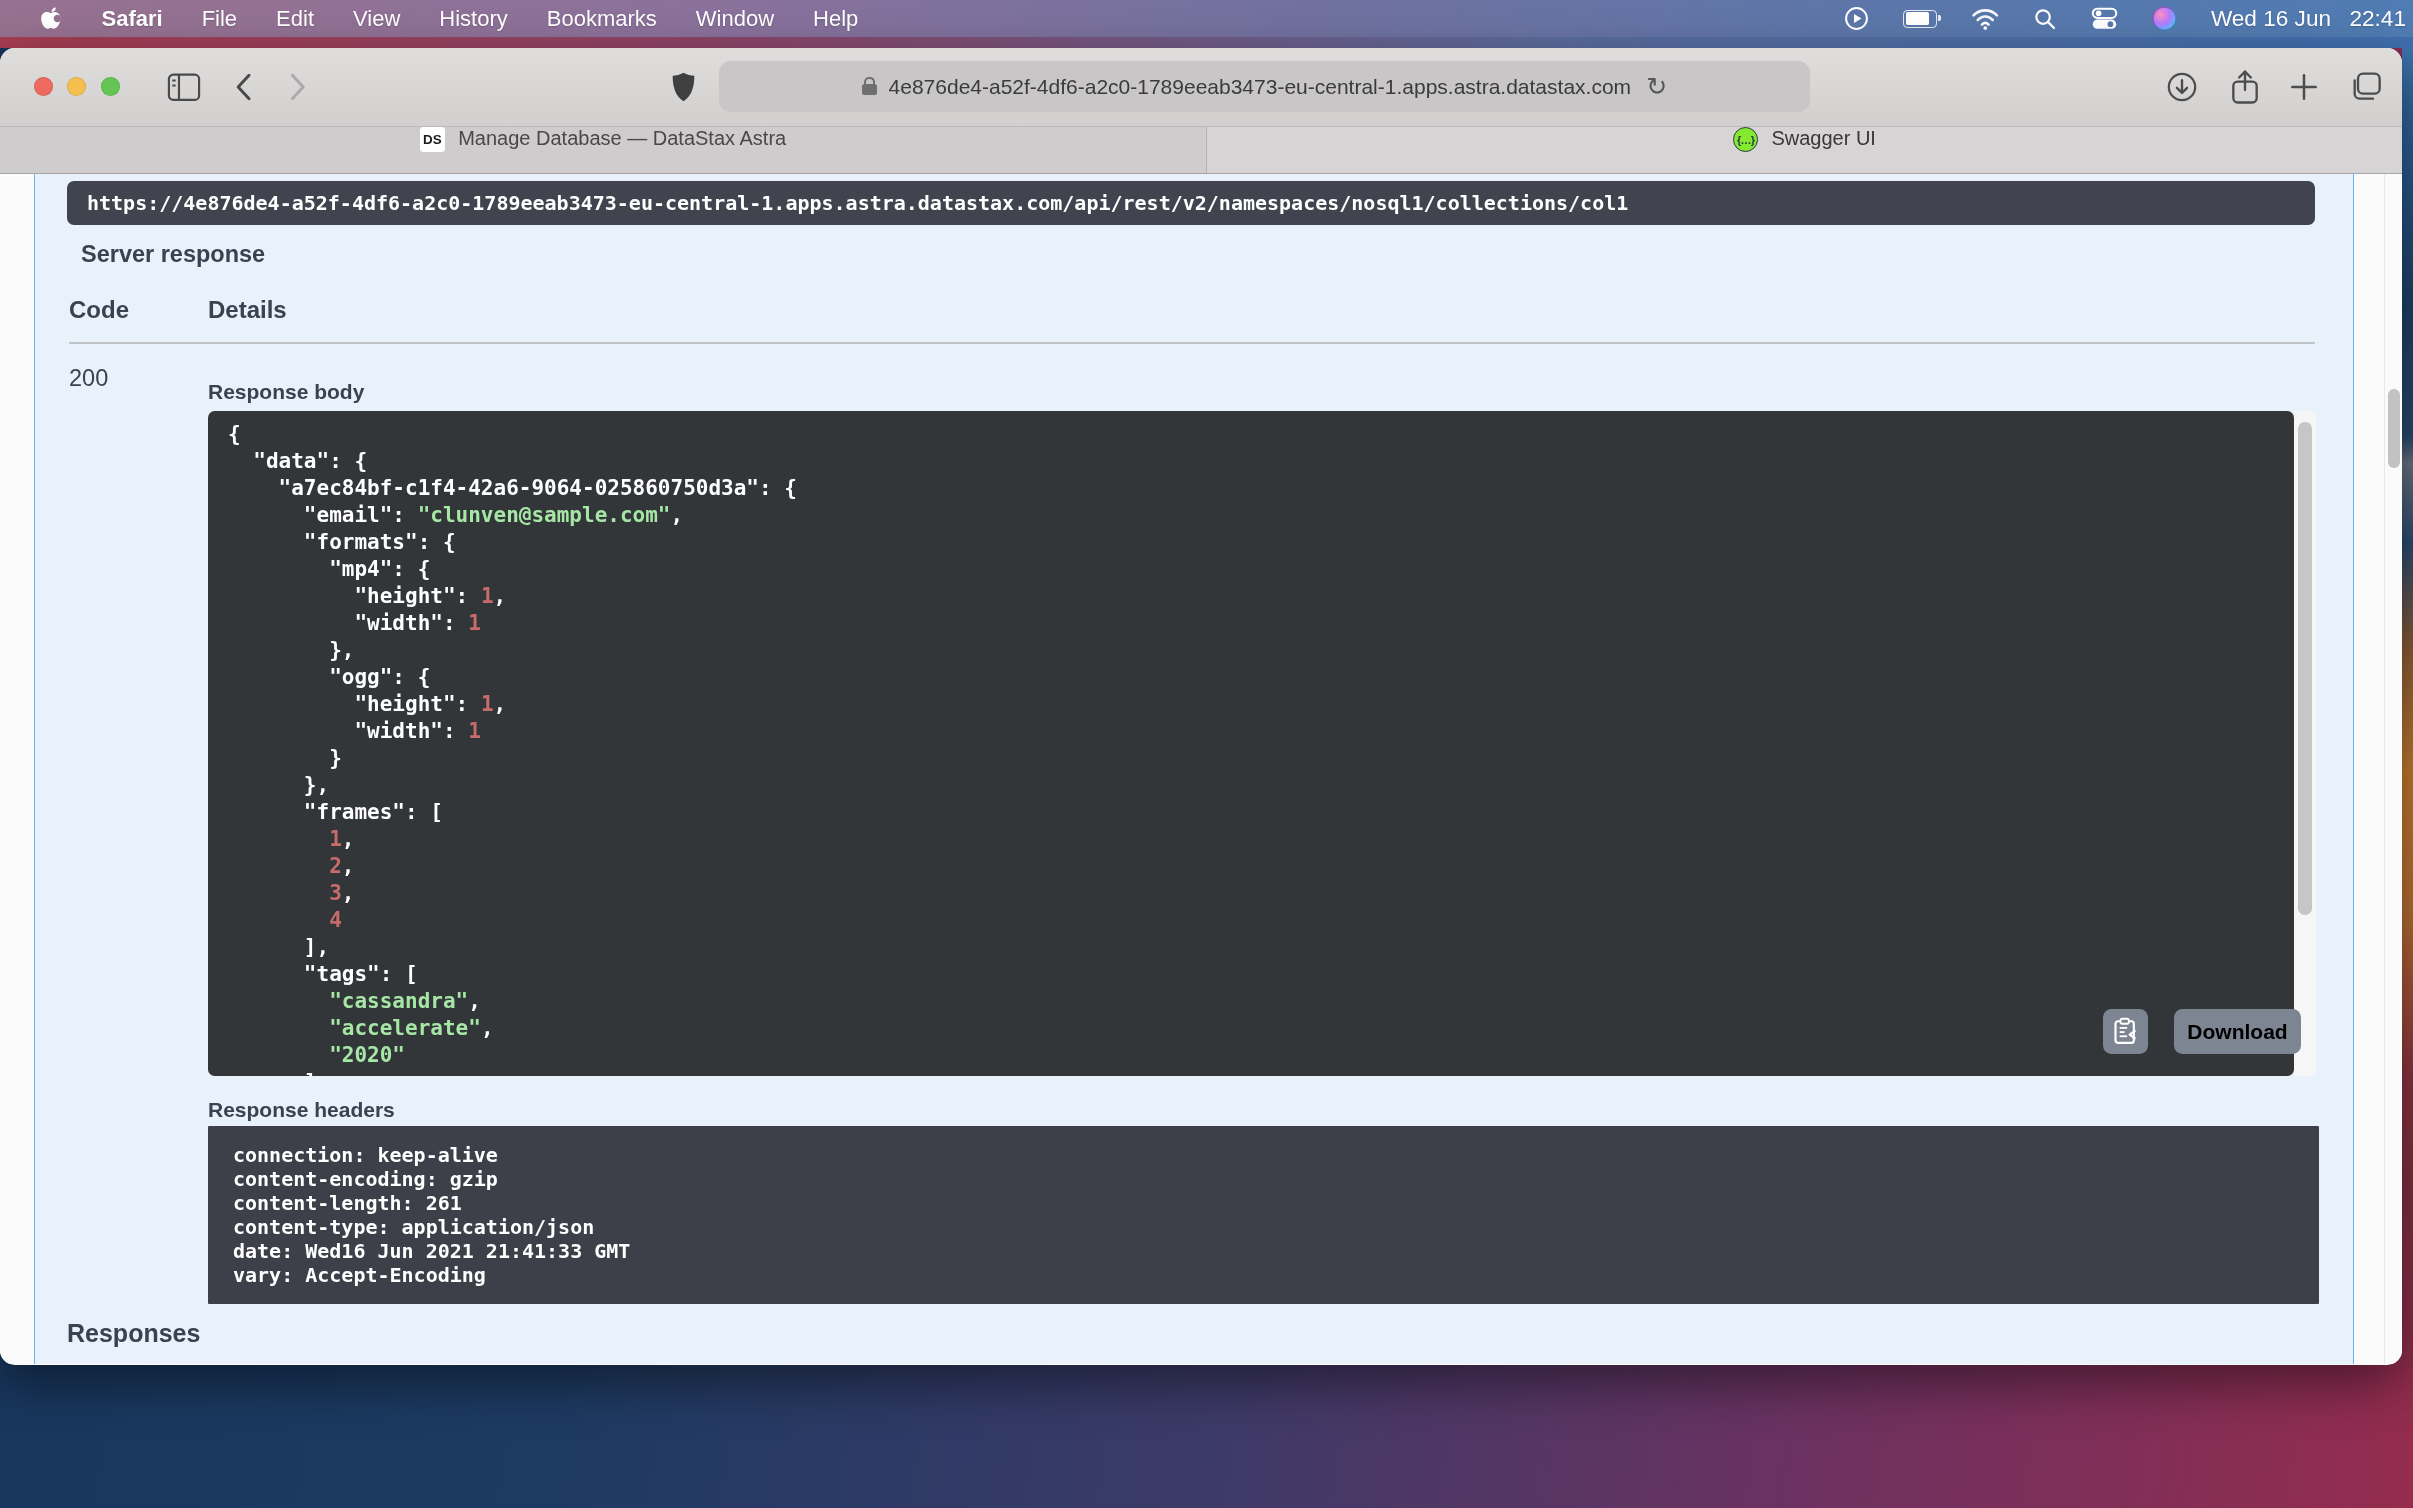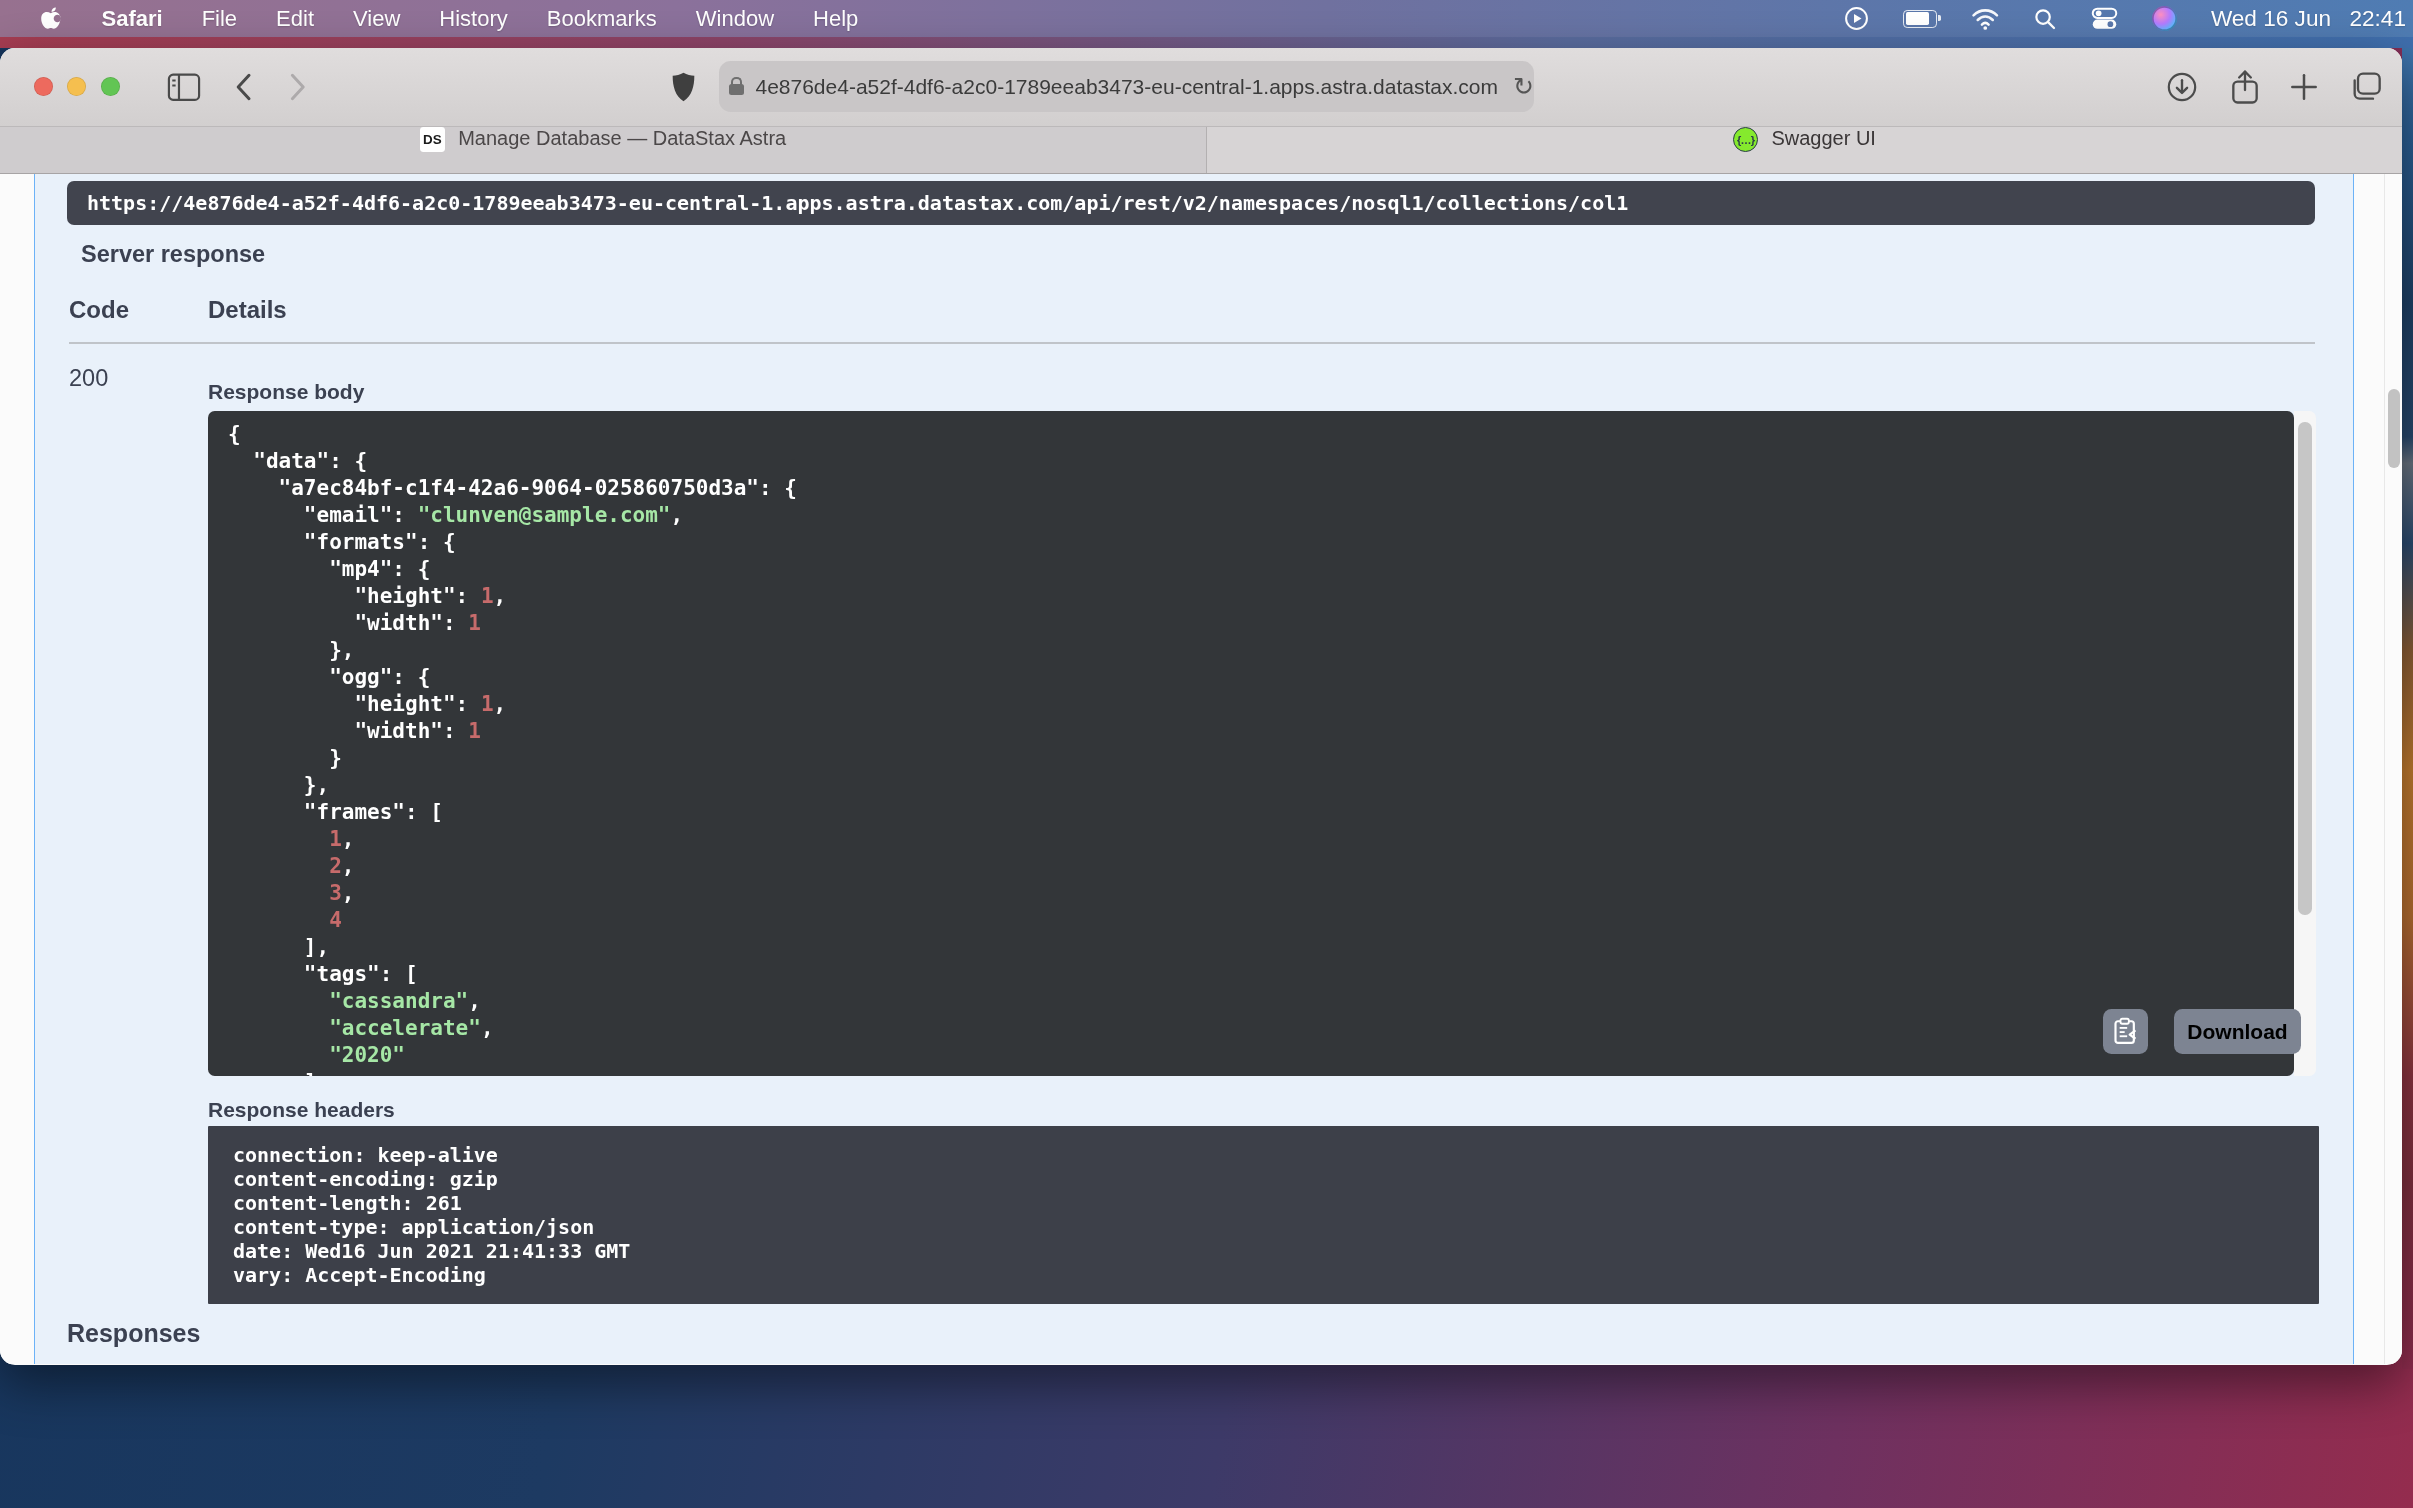--- a/index.html
+++ b/index.html
@@ -31,22 +31,22 @@
     box-shadow:0 0 0 1.7px rgba(20,30,50,.35) inset;}
   
   .window{position:absolute;left:0;top:48px;width:2402px;height:1317px;border-radius:15px;
     overflow:hidden;box-shadow:0 18.4px 50px rgba(0,0,0,.45);background:#fbfbfb;}
   .titlebar{height:78px;background:linear-gradient(#e0dddd,#d2cfcf);position:relative;}
   .tl{position:absolute;top:29px;width:19px;height:19px;border-radius:50%;}
   .tl.red{left:34px;background:#ed6a5e;box-shadow:0 0 0 0.8px rgba(0,0,0,.12) inset;}
   .tl.yel{left:67px;background:#f5bf4f;box-shadow:0 0 0 0.8px rgba(0,0,0,.12) inset;}
   .tl.grn{left:101px;background:#62c554;box-shadow:0 0 0 0.8px rgba(0,0,0,.12) inset;}
   .tb-ic{position:absolute;top:0;height:78px;display:flex;align-items:center;justify-content:center;}
-  .urlfield{position:absolute;left:719px;top:13.4px;width:815px;height:51px;background:#c9c6c7;
-    border-radius:11.7px;display:flex;align-items:center;justify-content:flex-end;gap:11.7px;color:#3b3b3b;}
+  .urlfield{position:absolute;left:719px;top:13.4px;width:1091px;height:51px;background:#c9c6c7;
+    border-radius:11.7px;display:flex;align-items:center;justify-content:center;gap:11.7px;color:#3b3b3b;}
   .urlfield .host{font-size:21px;}
   .lockbox{width:15px;height:11.7px;border-radius:2.5px;background:#6f6f6f;position:relative;margin-top:5px;}
   .lockbox:before{content:"";position:absolute;left:2.5px;top:-6.7px;width:6.7px;height:8.4px;border:2.5px solid #6f6f6f;border-bottom:none;border-radius:5px 5px 0 0;}
   .reload{font-size:25px;color:#555;margin-left:3.4px;}
   
   .tabbar{height:48px;background:#c9c6c7;border-top:0.8px solid #bcb9ba;border-bottom:0.8px solid #a7a4a5;
     display:flex;box-sizing:border-box;}
   .tab{display:flex;align-items:flex-start;justify-content:center;gap:13.4px;height:100%;box-sizing:border-box;}
   .tab1{width:1207px;background:#cfccce;border-right:0.8px solid #b3b0b1;color:#4b4748;}
   .tab2{flex:1;background:#d7d4d5;color:#3a3637;}

